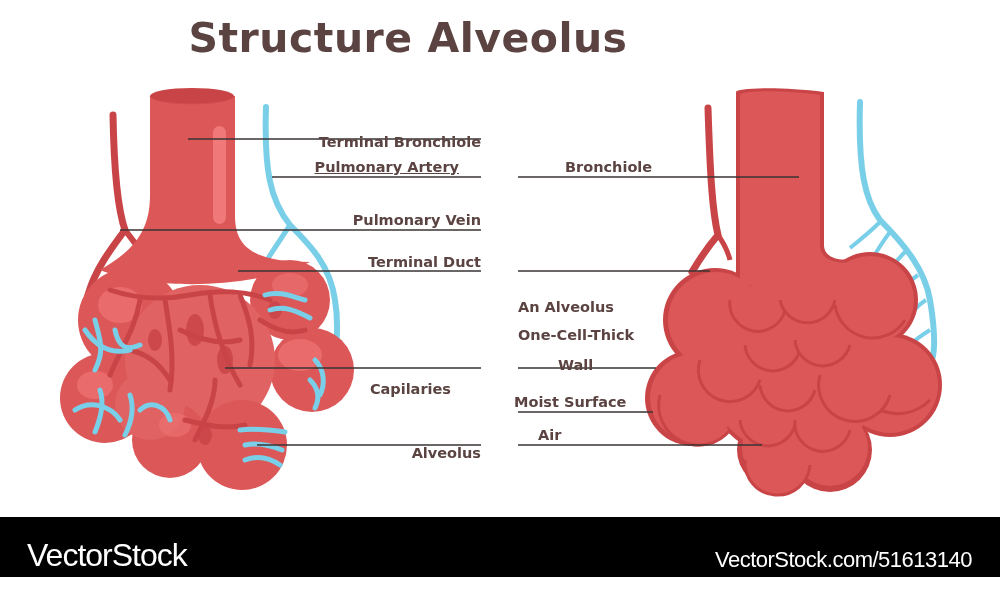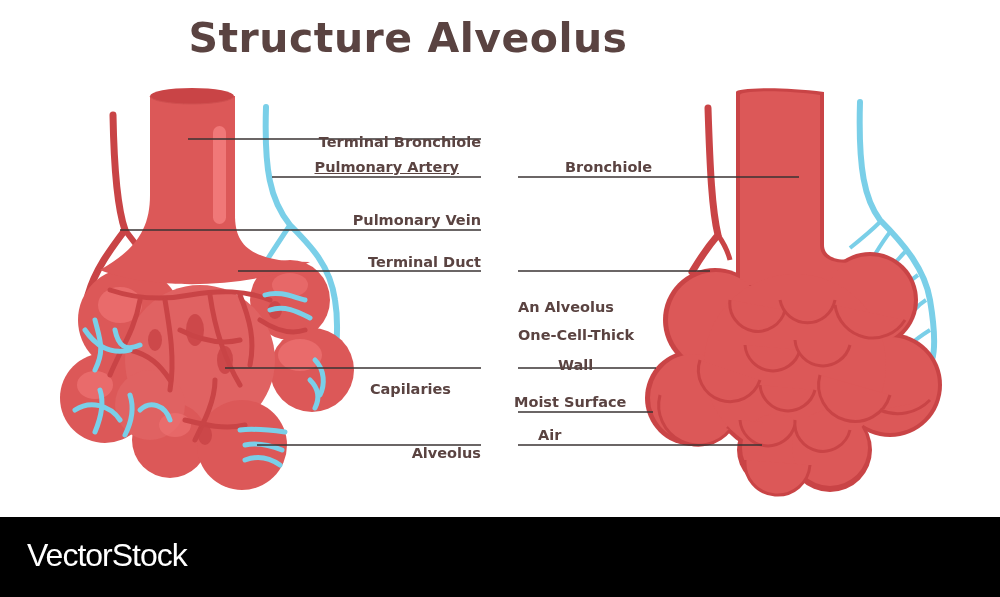--- a/index.html
+++ b/index.html
@@ -2,21 +2,21 @@
 <html><head>
   <meta charset="utf-8">
   <style>
     html, body { margin: 0; padding: 0; }
     body { width: 1000px; height: 597px; background: #ffffff; position: relative; overflow: hidden; font-family: "DejaVu Sans", sans-serif; }
     .title { position: absolute; left: 0; width: 816px; top: 14px; text-align: center; font-family: "DejaVu Sans", sans-serif; font-weight: bold; font-size: 41px; color: #5a4341; letter-spacing: 0.5px; }
     svg.art { position: absolute; left: 0; top: 0; }
     .lbl { position: absolute; font-family: "DejaVu Sans", sans-serif; font-weight: bold; font-size: 14.5px; color: #5a4341; white-space: nowrap; line-height: 18px; }
     .lbl.r { text-align: right; }
     .lbl.l { text-align: left; }
-    .footer { position: absolute; left: 0; top: 517px; width: 1000px; height: 80px; background: #000000; }
+    .footer { position: absolute; left: 0; top: 517px; width: 1000px; height: 60px; background: #000000; }
     .brand { position: absolute; left: 27px; top: 20px; color: #ffffff; font-family: "Liberation Sans", sans-serif; font-size: 32px; letter-spacing: -1px; }
     .url { position: absolute; right: 28px; top: 30px; color: #ffffff; font-family: "Liberation Sans", sans-serif; font-size: 22px; letter-spacing: -0.5px; }
   </style>
 </head>
 <body>
 
 <div class="title">Structure Alveolus</div>
 
 <svg class="art" width="1000" height="517" viewBox="0 0 1000 517">
 
@@ -167,13 +167,14 @@
 
 <div class="lbl l" style="left:518px; top:158px;margin-left:47px;">Bronchiole</div>
 <div class="lbl l" style="left:518px; top:253px;margin-top:45px;">An Alveolus</div>
 <div class="lbl l" style="left:518px; top:326px;">One-Cell-Thick</div>
 <div class="lbl l" style="left:558px; top:356px;">Wall</div>
 <div class="lbl l" style="left:514px; top:393px;text-align:right;">Moist Surface</div>
 <div class="lbl l" style="left:538px; top:426px;">Air</div>
 
 <div class="footer">
   <div class="brand">VectorStock</div>
+  <div class="url">VectorStock.com/51613140</div>
 </div>
 
 </body></html>

